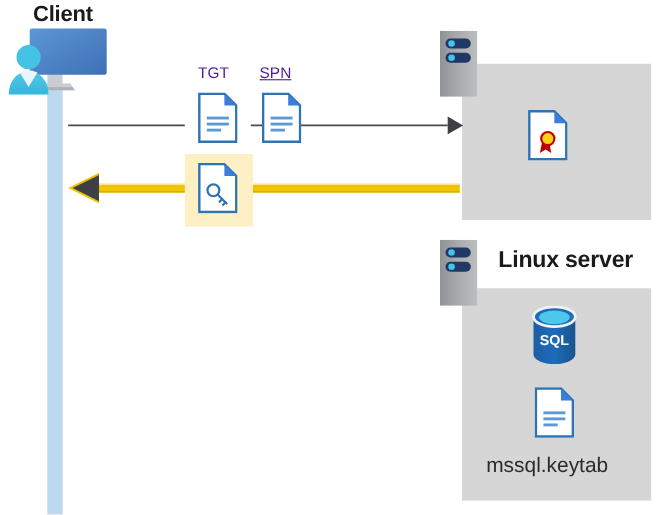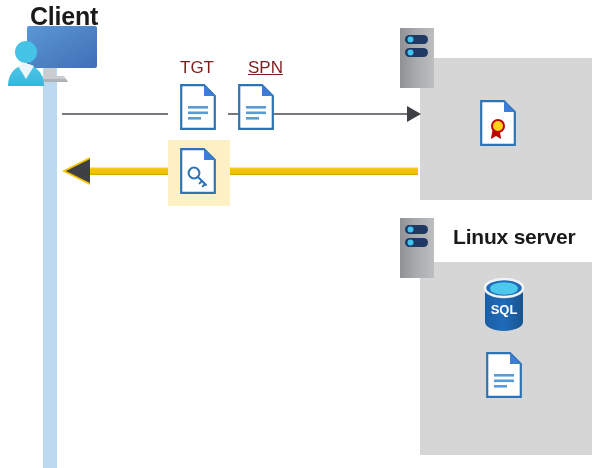--- a/index.html
+++ b/index.html
@@ -31,21 +31,21 @@
   
   .title {
     font-weight: bold;
     color: #1a1a1a;
     letter-spacing: -0.2px;
     line-height: 1.18;
   }
   .title-client {
     left: 30px;
     top: 2px;
-    font-size: 25px;
+    font-size: 20px;
   }
   .title-dc {
     left: 457px;
     top: 4px;
     font-size: 19px;
     width: 130px;
   }
   .title-linux {
     left: 453px;
     top: 225px;
@@ -83,25 +83,25 @@
 
   
   .doc-tgt  { left: 180px; top: 84px;  width: 36px; height: 46px; }
   .doc-spn  { left: 238px; top: 84px;  width: 36px; height: 46px; }
   .doc-key  { left: 180px; top: 148px; width: 36px; height: 46px; }
   .doc-cert { left: 480px; top: 100px; width: 36px; height: 46px; }
   .doc-keytab { left: 486px; top: 352px; width: 36px; height: 46px; }
 
   
   .doc-label {
-    font-size: 17px;
-    color: #7f1d1d;
+    font-size: 14px;
+    color: #4c1d95;
   }
   .label-tgt { left: 180px; top: 58px; }
-  .label-spn { left: 248px; top: 58px; text-decoration: underline; }
+  .label-spn { left: 236px; top: 58px; text-decoration: underline; }
 
   .keytab-label {
     left: 442px;
     top: 413px;
     font-size: 19px;
     color: #2b2b2b;
   }
 
   
   .highlight {
@@ -256,14 +256,15 @@
   </svg>
 
   <svg class="abs doc-keytab" viewBox="0 0 36 46">
     <path d="M1.2 1.2 H24 L34.8 12 V44.8 H1.2 Z" fill="#ffffff" stroke="#2e74b5" stroke-width="2.2"></path>
     <path d="M24 1.2 L34.8 12 H24 Z" fill="#3b7dd8"></path>
     <rect x="8" y="22" width="20" height="2.6" fill="#5b9bd5"></rect>
     <rect x="8" y="27.5" width="20" height="2.6" fill="#5b9bd5"></rect>
     <rect x="8" y="33" width="13" height="2.6" fill="#5b9bd5"></rect>
   </svg>
 
+  <div class="abs keytab-label">mssql.keytab</div>
 
 </div>
 
 </body></html>

